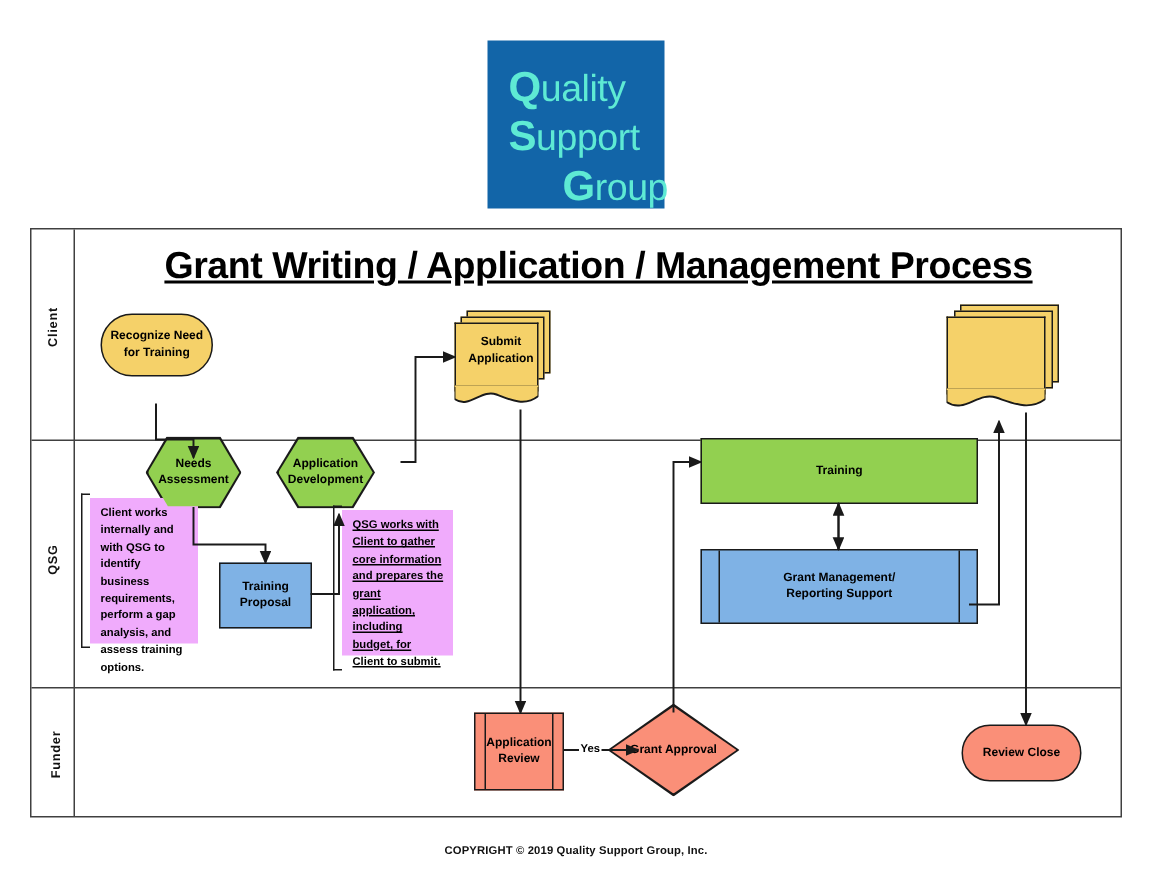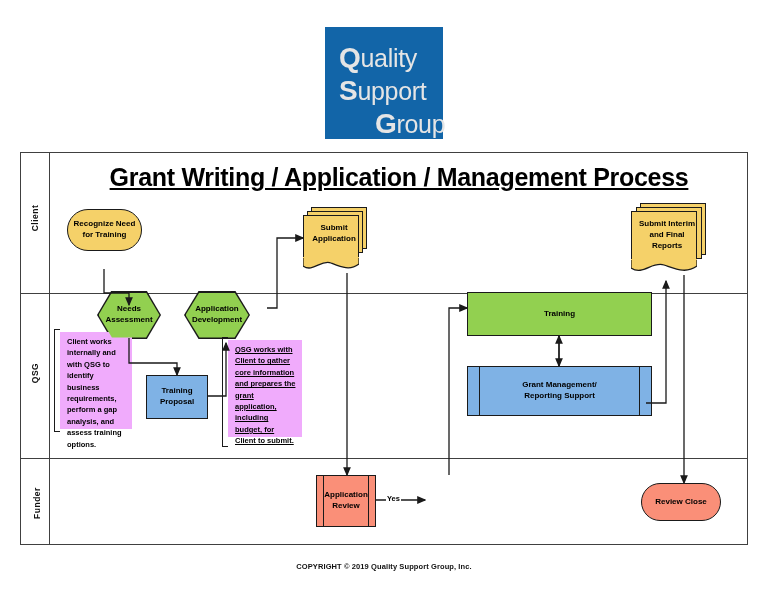--- a/index.html
+++ b/index.html
@@ -20,21 +20,21 @@
     position: absolute;
     left: 325px;
     top: 27px;
     width: 118px;
     height: 112px;
     background: #1265a8;
   }
   #logo .logo-line {
     position: absolute;
     left: 14px;
-    color: #e5e5e5;
+    color: #5eead4;
     font-family: "Liberation Sans", sans-serif;
     font-size: 25px;
     letter-spacing: -0.3px;
     white-space: nowrap;
   }
   #logo .logo-line .cap {
     font-weight: bold;
     font-size: 28px;
   }
   #logo .ll0 { top: 15px; }
@@ -299,21 +299,20 @@
   </div>
 
   <div class="node multidoc" style="left:610px; top:50px; width:80px; height:72px;">
     <div class="sheet" style="left:9px; top:0; width:66px; height:52px;"></div>
     <div class="sheet" style="left:4.5px; top:4px; width:66px; height:52px;"></div>
     <div class="sheet front" style="left:0; top:8px; width:66px; height:52px; border-bottom:none;"></div>
     <svg style="position:absolute; left:0px; top:56px; width:66px; height:15px; z-index:2;" viewBox="0 0 66 15" preserveAspectRatio="none">
       <path d="M0,0 L0,9 C12,17 21,2 33,6 C45,10 55,15 66,7 L66,0 Z" fill="#f5d169" stroke="#1a1a1a" stroke-width="1.3"></path>
       <path d="M0,0 L66,0" stroke="#f5d169" stroke-width="2"></path>
     </svg>
-    <div class="lbl" style="position:absolute; left:0; top:16px; width:66px; text-align:center;">Submit Interim<br>and Final<br>Reports</div>
   </div>
 
   <div class="node hex" style="left:76px; top:138px; width:64px; height:48px;">
     <div class="hexoutline"></div>
     <div class="hexbody"></div>
     <div class="lbl">Needs<br>Assessment</div>
   </div>
 
   <div class="node hex" style="left:163px; top:138px; width:66px; height:48px;">
     <div class="hexoutline"></div>
@@ -342,20 +341,25 @@
   <div class="note" style="left:207px; top:187px; width:74px; height:97px;text-decoration:underline;">QSG works with Client to gather core information and prepares the grant application, including budget, for Client to submit.</div>
 
   <div class="node salmon predef" style="left:295px; top:322px; width:60px; height:52px;">
     <div class="bar" style="left:6px;"></div>
     <div class="bar" style="right:6px;"></div>
     <div class="lbl">Application<br>Review</div>
   </div>
 
   <div class="edge-label" style="left:365px; top:341px;">Yes</div>
 
+  <div class="node diamond" style="left:384px; top:316px; width:88px; height:62px;">
+    <div class="dmoutline"></div>
+    <div class="dmbody"></div>
+    <div class="lbl">Grant Approval</div>
+  </div>
 
   <div class="node terminator salmon" style="left:620px; top:330px; width:80px; height:38px;">
     <div class="lbl">Review Close</div>
   </div>
 
 </div>
 
 <div id="copyright">COPYRIGHT © 2019 Quality Support Group, Inc.</div>
 
 </body></html>

